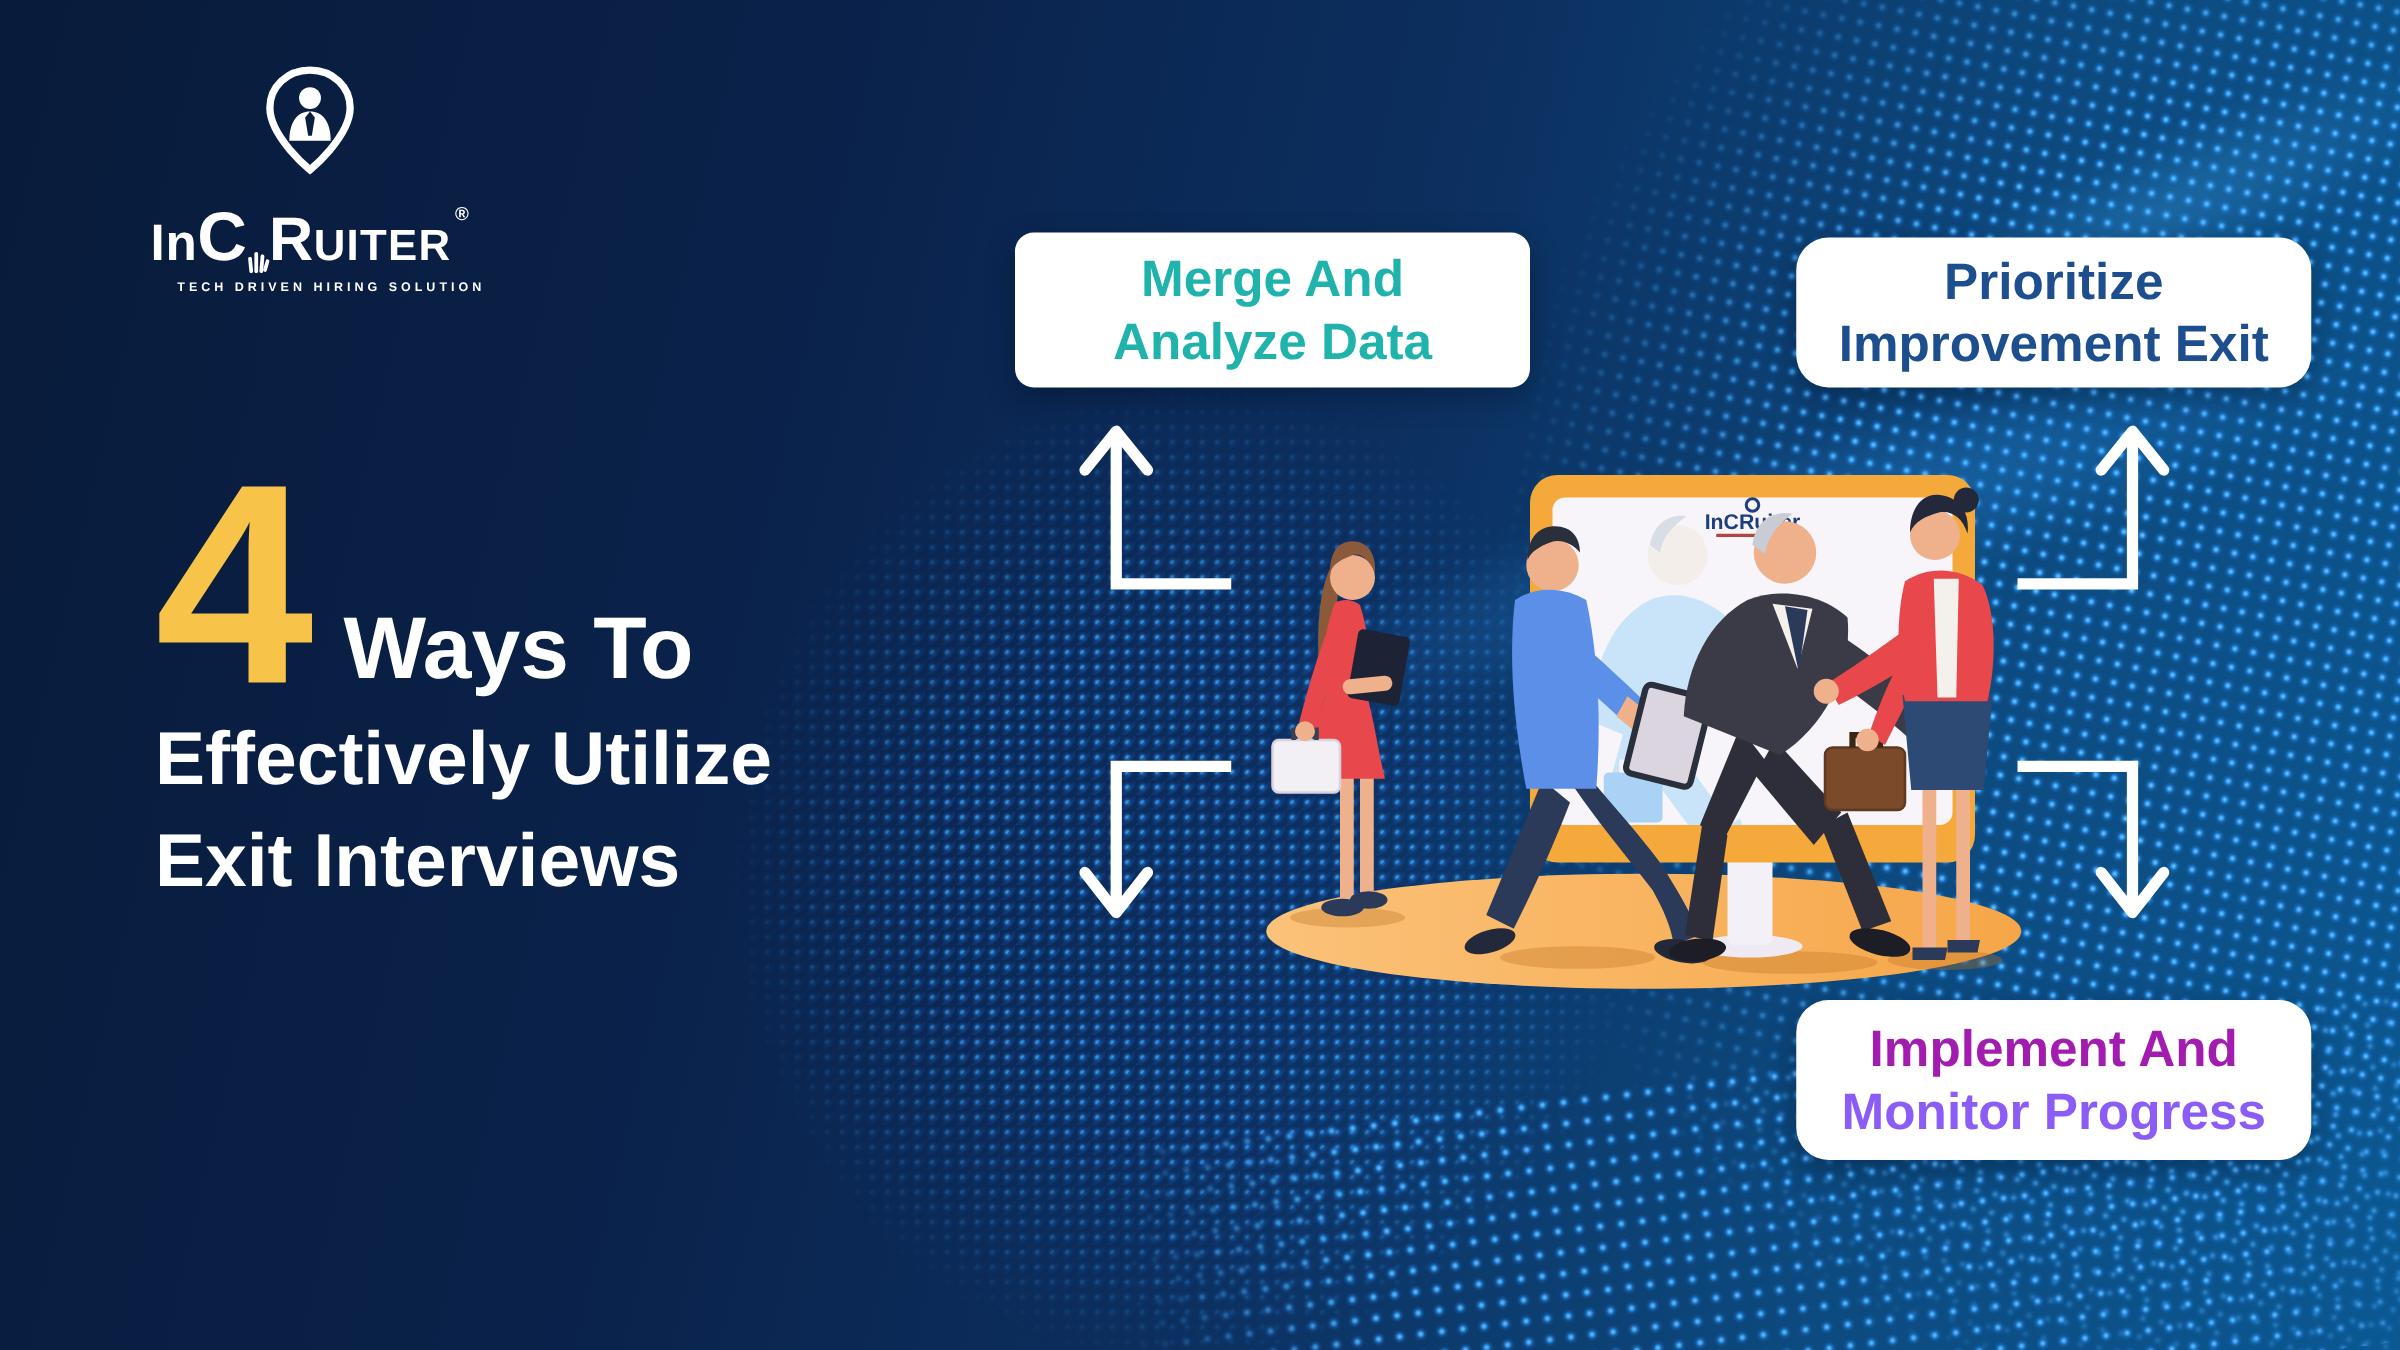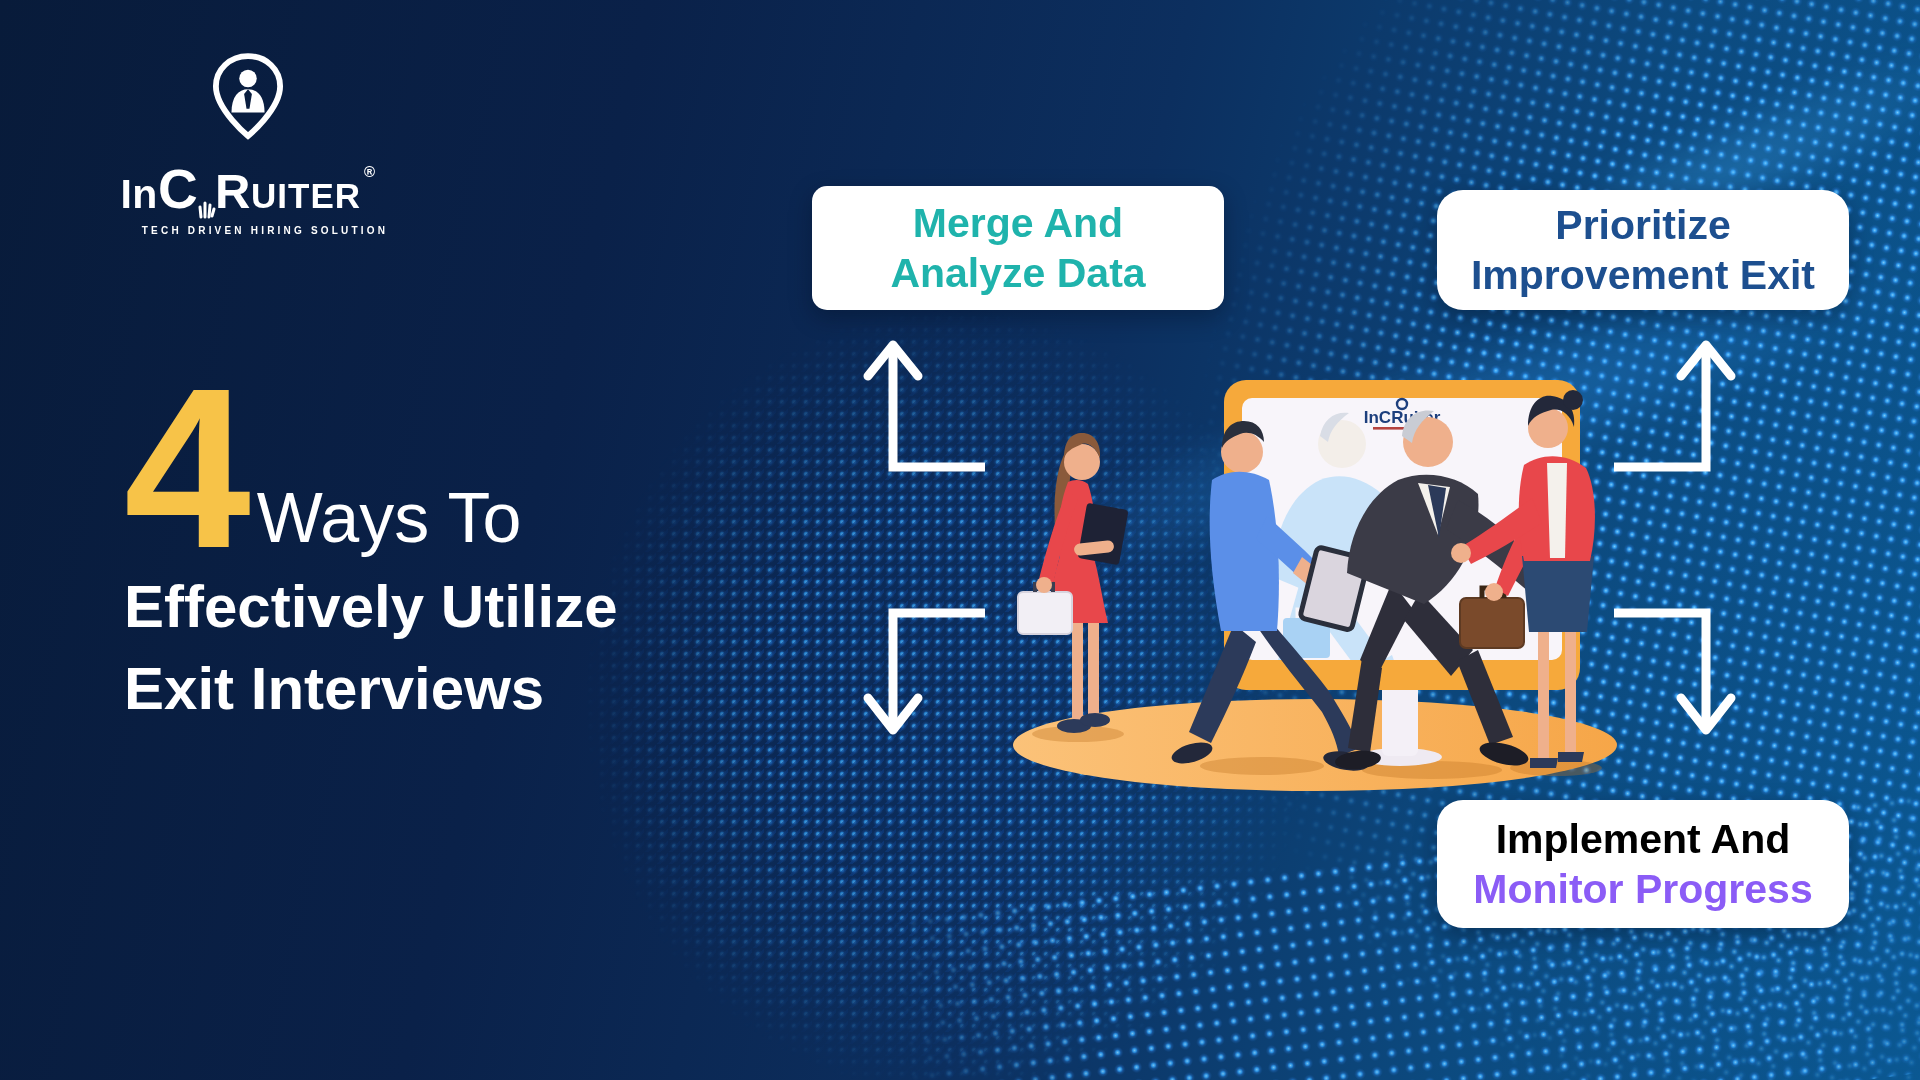--- a/index.html
+++ b/index.html
@@ -35,21 +35,21 @@
   .wm-b{font-size:55px;}
   .wm-c{font-size:49px;}
   .wm-d{font-size:35px;letter-spacing:1px;}
   .wm-reg{font-size:15px;align-self:flex-start;margin-left:3px;margin-top:2px;}
   .hand{width:19px;height:22px;margin:0 -1px;align-self:flex-end;position:relative;top:2px;}
   .tagline{margin-top:8px;font-size:10px;font-weight:700;letter-spacing:3.2px;white-space:nowrap;margin-left:34px;}
   
   .title{position:absolute;left:124px;top:382px;color:#fff;}
   .title-row{display:flex;align-items:flex-end;}
   .t-four{font-size:228px;line-height:.76;font-weight:700;color:#f7c348;letter-spacing:-4px;}
-  .t-ways{font-size:70px;font-weight:400;margin-left:10px;margin-bottom:2px;line-height:1;}
+  .t-ways{font-size:70px;font-weight:700;margin-left:28px;margin-bottom:2px;line-height:1;}
   .t-line{font-size:60px;font-weight:700;line-height:1.0;margin-top:22px;white-space:nowrap;}
   
   .card{position:absolute;width:412px;height:124px;background:#fff;border-radius:26px;
     display:flex;flex-direction:column;align-items:center;justify-content:center;
     box-shadow:0 8px 22px rgba(3,12,30,.35);text-align:center;}
   .card span{display:block;font-weight:700;font-size:41px;line-height:1.22;}
   .card.lh-wide span{line-height:1.5;font-size:40px;}
   .card-1{left:812px;top:186px;border-radius:15px;}
   .card-2{left:1437px;top:190px;height:120px;}
   .card-3{left:812px;top:800px;height:128px;}
@@ -108,21 +108,21 @@
 
   <div class="card card-1">
     <span style="color: rgb(31, 179, 172);">Merge And</span>
     <span style="color: rgb(31, 179, 172);">Analyze Data</span>
   </div>
   <div class="card card-2">
     <span style="color: rgb(29, 79, 143);">Prioritize</span>
     <span style="color: rgb(29, 79, 143);">Improvement Exit</span>
   </div>
   <div class="card card-4">
-    <span style="color: #000000; text-align: center;">Implement And</span>
+    <span style="color: #a21caf; text-align: center;">Implement And</span>
     <span style="color: #8b5cf6;">Monitor Progress</span>
   </div>
 
   <svg class="arrow a-tl" viewBox="0 0 145 145">
     <path d="M137,135 L45,135 L45,16" fill="none" stroke="#ffffff" stroke-width="9"></path>
     <path d="M20,44 L45,13 L70,44" fill="none" stroke="#ffffff" stroke-width="9" stroke-linecap="round" stroke-linejoin="round"></path>
   </svg>
   <svg class="arrow a-tr" viewBox="0 0 145 145">
     <path d="M6,135 L98,135 L98,16" fill="none" stroke="#ffffff" stroke-width="9"></path>
     <path d="M73,44 L98,13 L123,44" fill="none" stroke="#ffffff" stroke-width="9" stroke-linecap="round" stroke-linejoin="round"></path>

